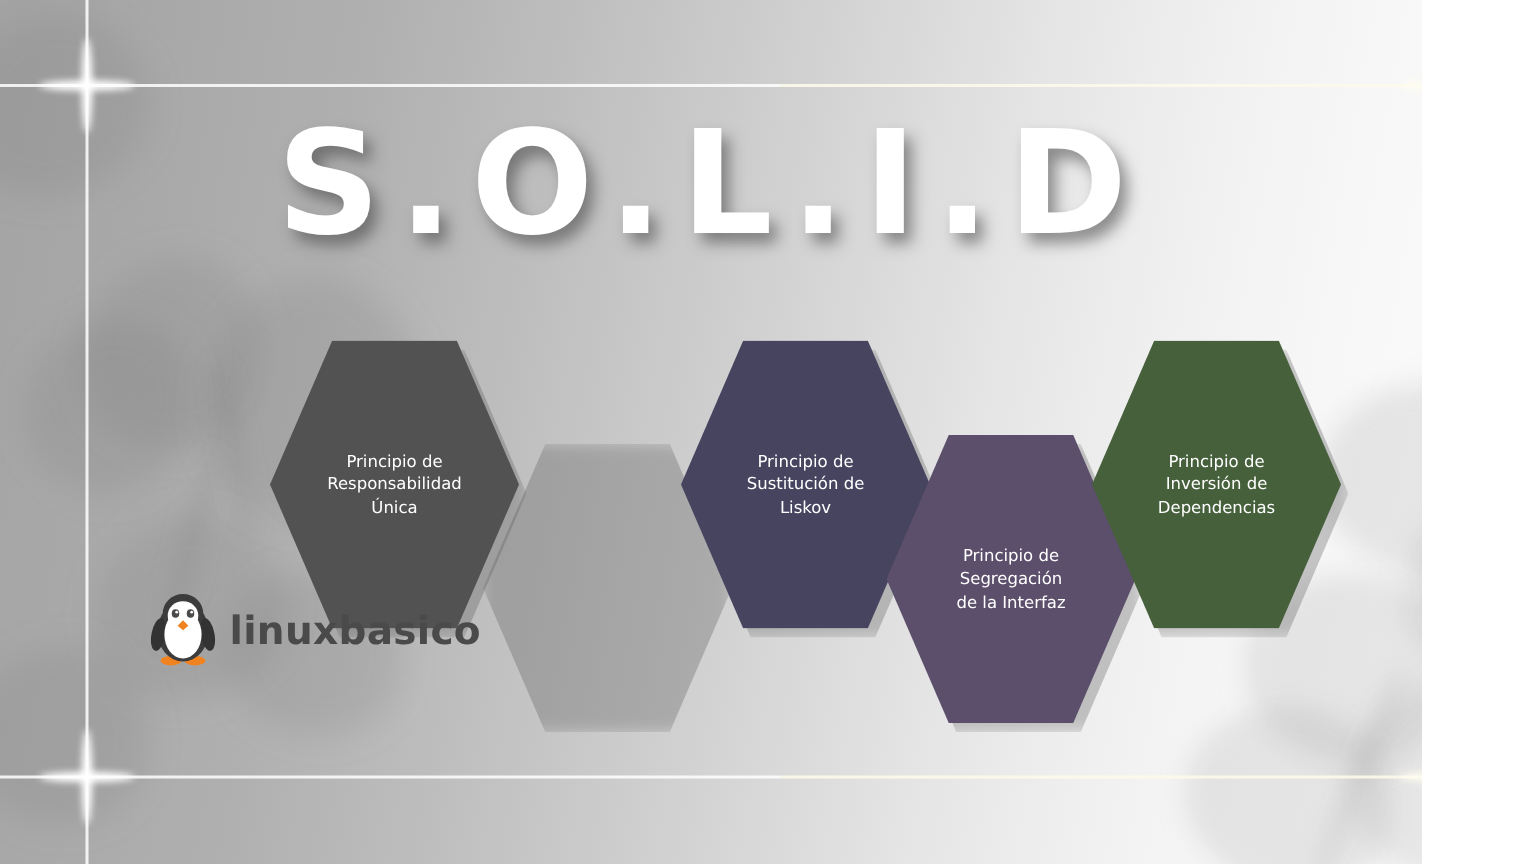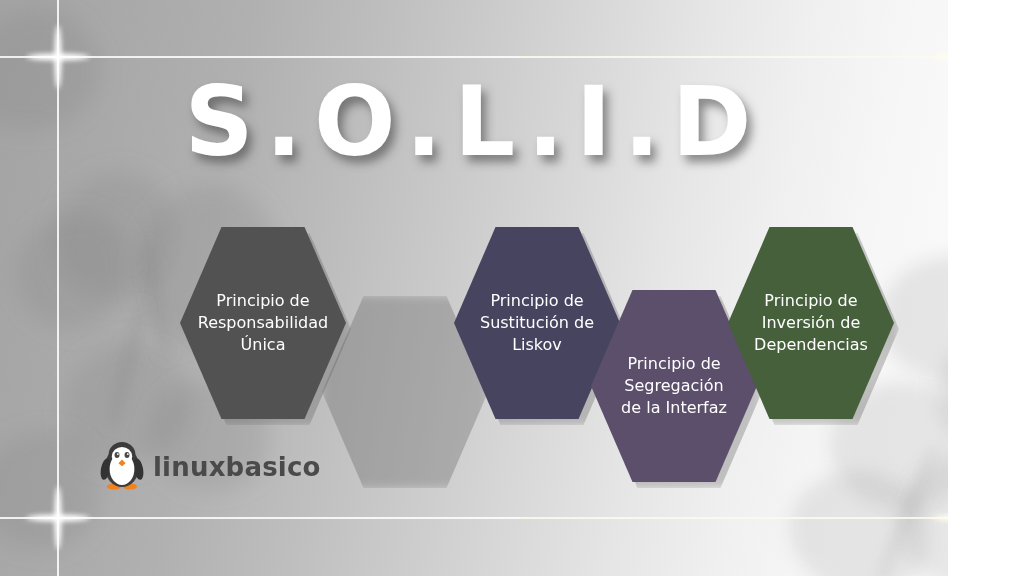--- a/index.html
+++ b/index.html
@@ -144,41 +144,41 @@
     clip-path: polygon(25% 0%, 75% 0%, 100% 50%, 75% 100%, 25% 100%, 0% 50%);
     display: flex;
     align-items: center;
     justify-content: center;
     box-sizing: border-box;
     padding: 0 14px;
     pointer-events: auto;
   }
   .hex-label {
     color: #ffffff;
-    font-size: 16px;
+    font-size: 11px;
     line-height: 1.38;
     text-align: center;
     white-space: pre-line;
     font-weight: 400;
   }
   .hex-shadow {
     position: absolute;
     width: 166px;
     height: 192px;
     clip-path: polygon(25% 0%, 75% 0%, 100% 50%, 75% 100%, 25% 100%, 0% 50%);
     background: rgba(90,90,90,0.32);
     filter: blur(5px);
     pointer-events: none;
   }
 
   
   .logo {
     position: absolute;
     left: 100px;
-    top: 439px;
+    top: 393px;
     display: flex;
     align-items: center;
     gap: 9px;
   }
   .logo-text {
     font-size: 26px;
     font-weight: 700;
     color: #4a4a4a;
     letter-spacing: 0.2px;
   }

